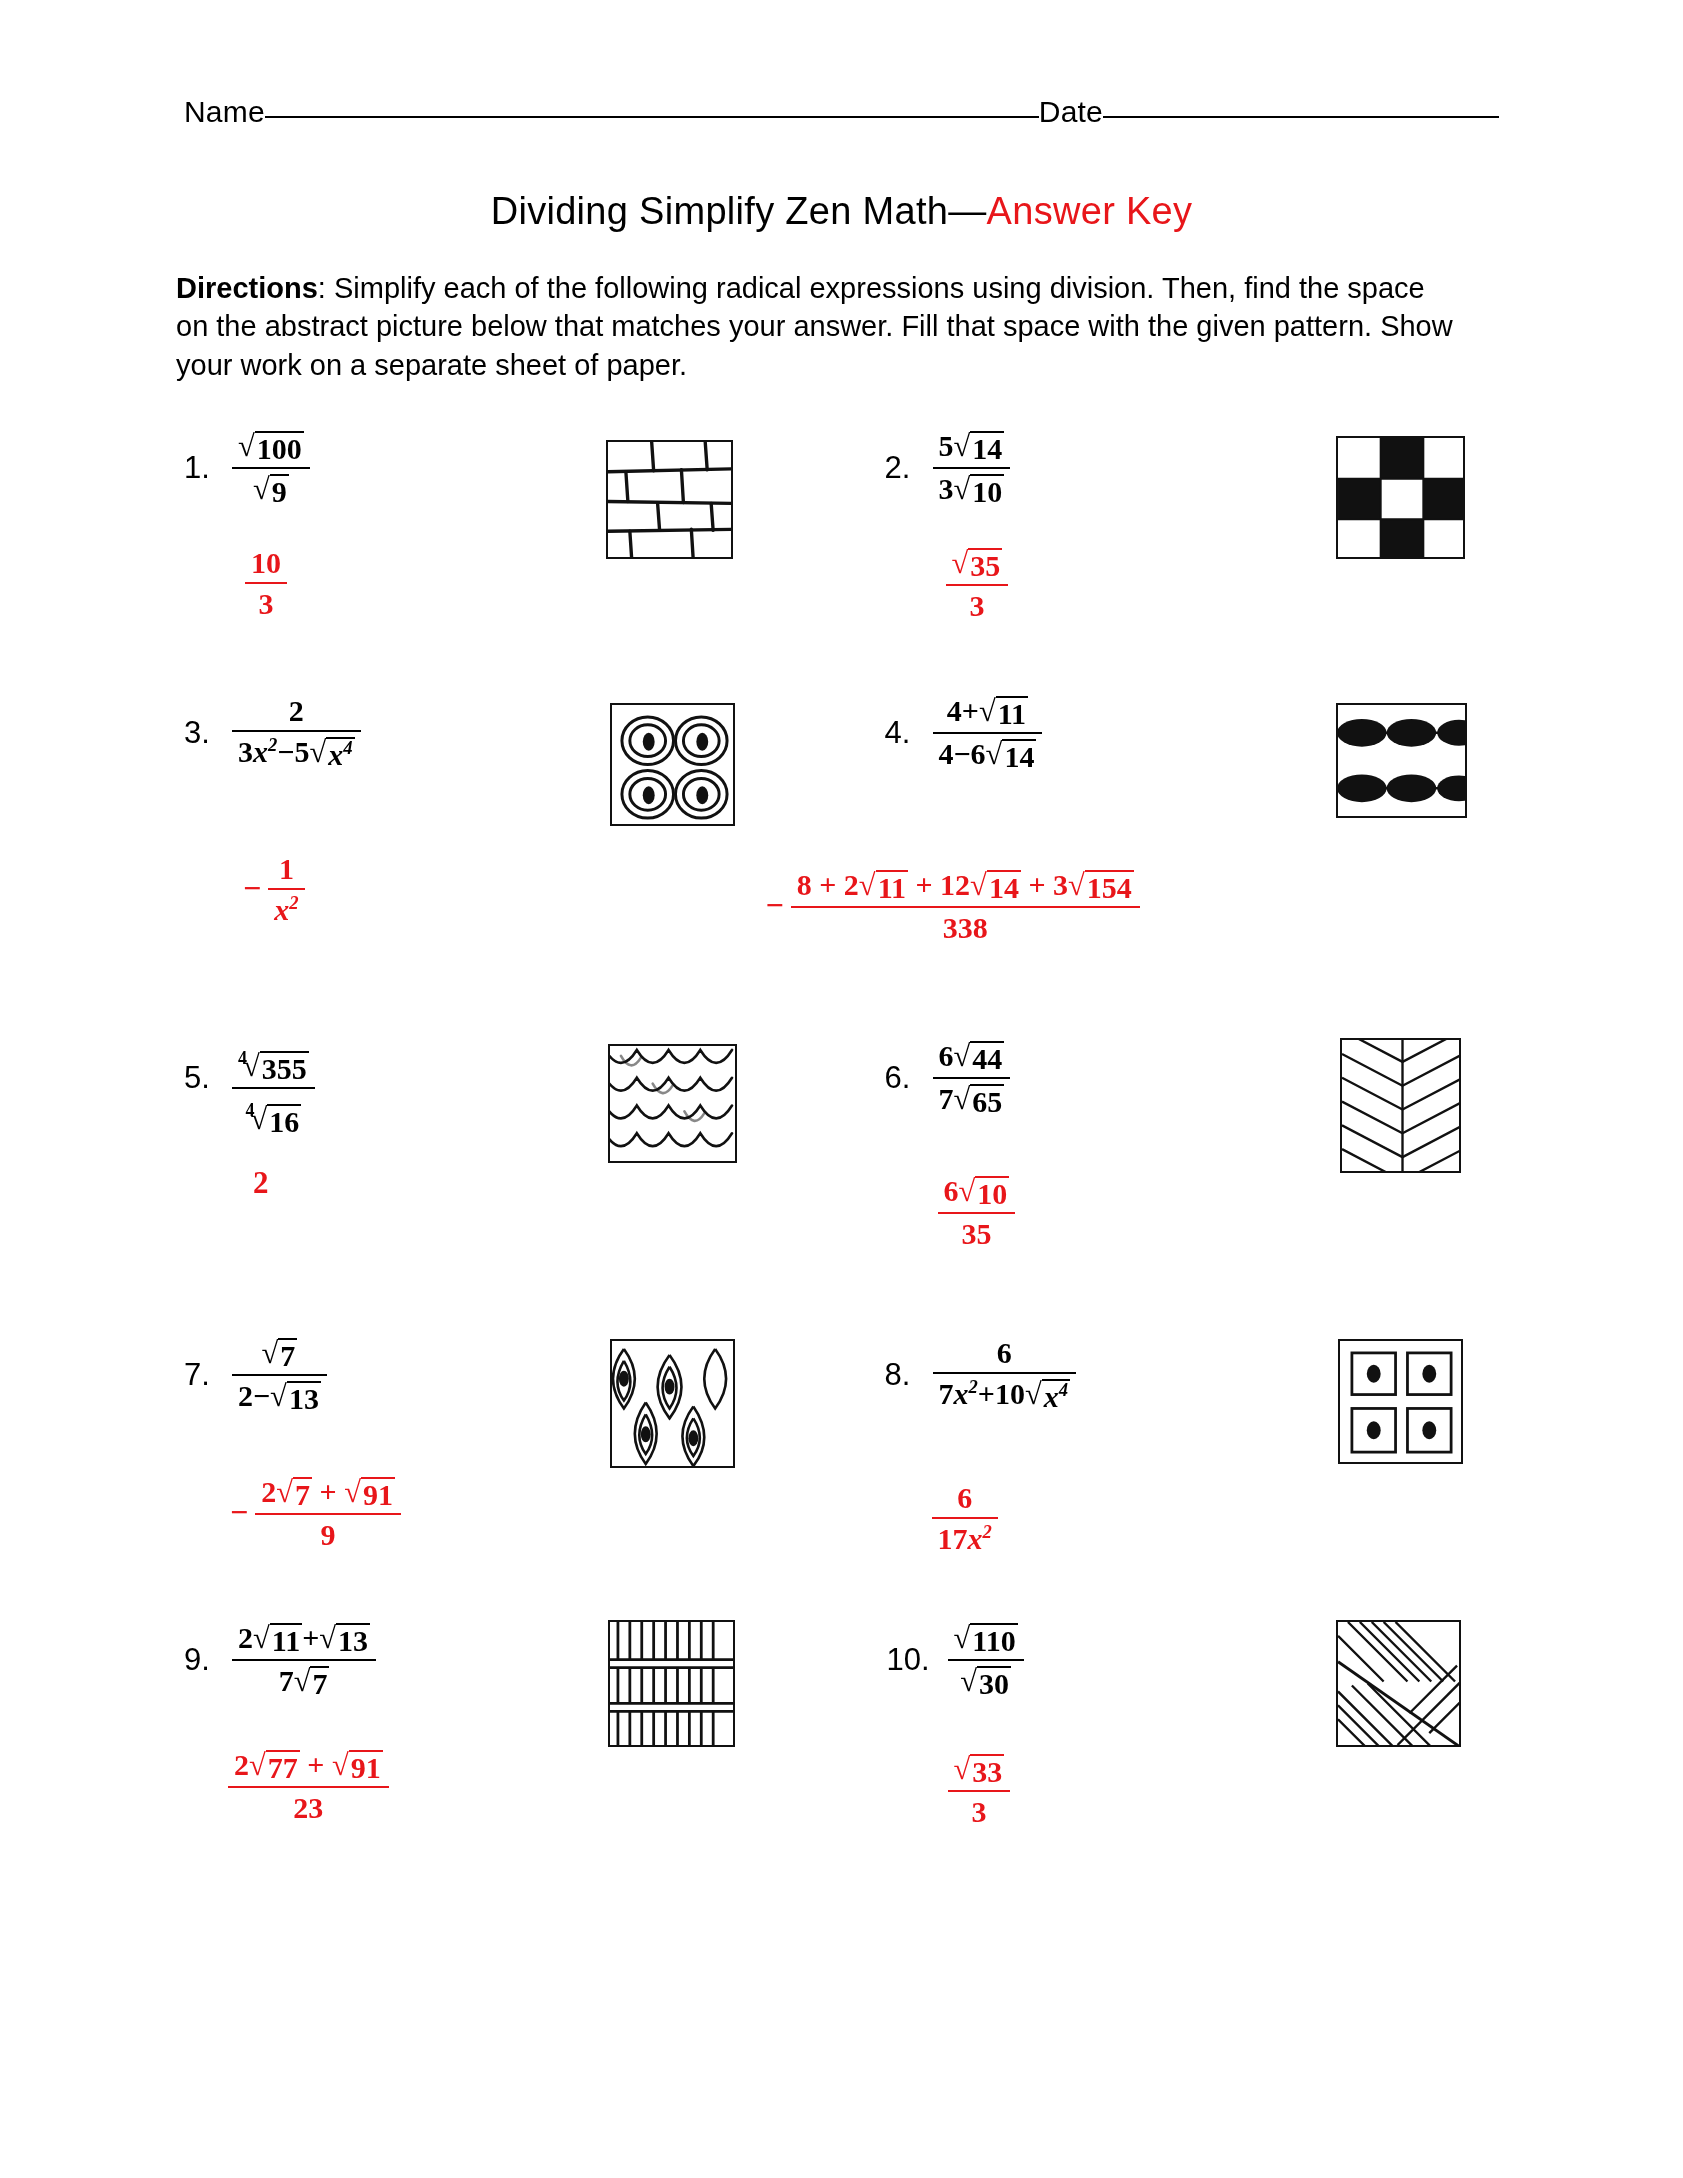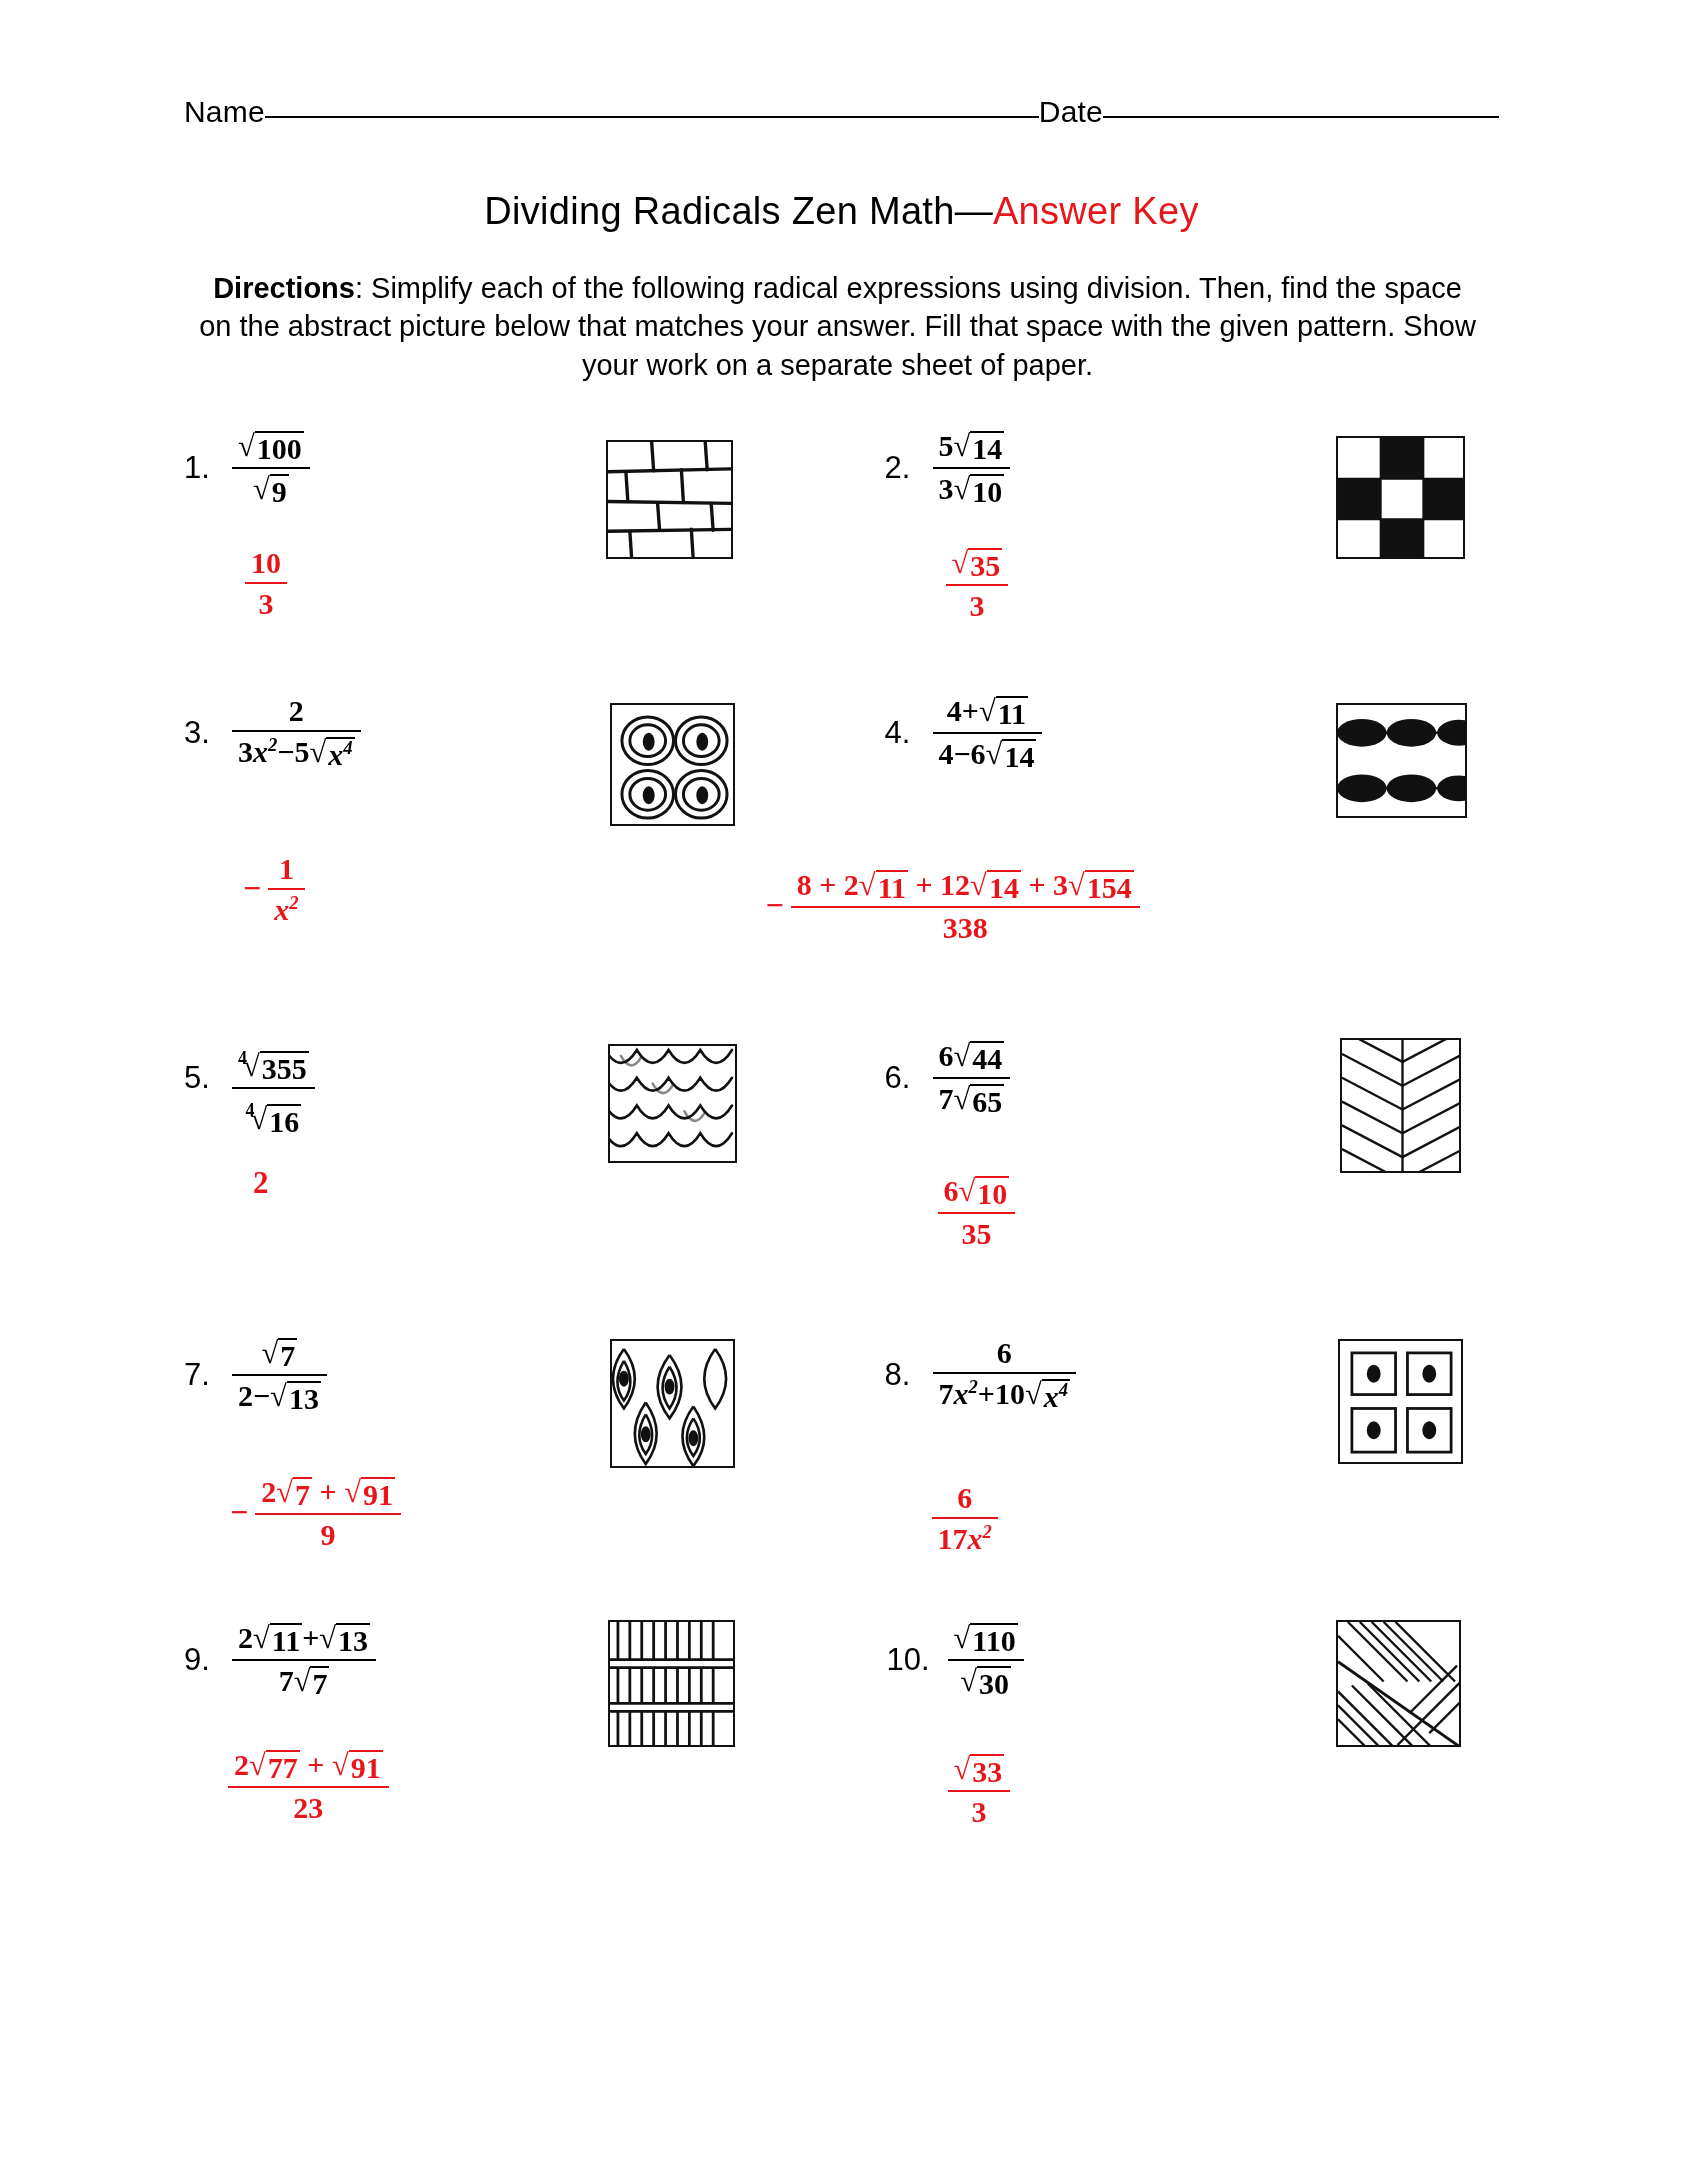--- a/index.html
+++ b/index.html
@@ -52,25 +52,24 @@
     font-size: 38px;
     font-weight: 400;
     letter-spacing: 0.3px;
   }
   .title .redpart { color: #e8161a; }
 
   
   .directions {
     position: absolute;
     top: 269px;
-    left: 194px;
+    left: 176px;
     width: 1287px;
     font-size: 29px;
     line-height: 1.32;
-    text-align: center;
   }
   .directions b { font-weight: bold; }
 
   
   .grid {
     position: absolute;
     top: 428px;
     left: 184px;
     width: 1317px;
   }
@@ -192,21 +191,21 @@
 <div class="page">
 
   <div class="nameline">
     <span class="lbl">Name</span>
     <span class="rule"></span>
     <span class="lbl">Date</span>
     <span class="rule short"></span>
   </div>
 
   <div class="title">
-    <span>Dividing Radicals Zen Math—</span><span class="redpart">Answer Key</span>
+    <span>Dividing Simplify Zen Math—</span><span class="redpart">Answer Key</span>
   </div>
 
   <div class="directions">
     <b>Directions</b><span>: </span><span>Simplify each of the following radical expressions using division.  Then, find the space on the abstract picture below that matches your answer.  Fill that space with the given pattern.  Show your work on a separate sheet of paper.</span>
   </div>
 
   <div class="grid">
 
     <div class="row r1">
 

